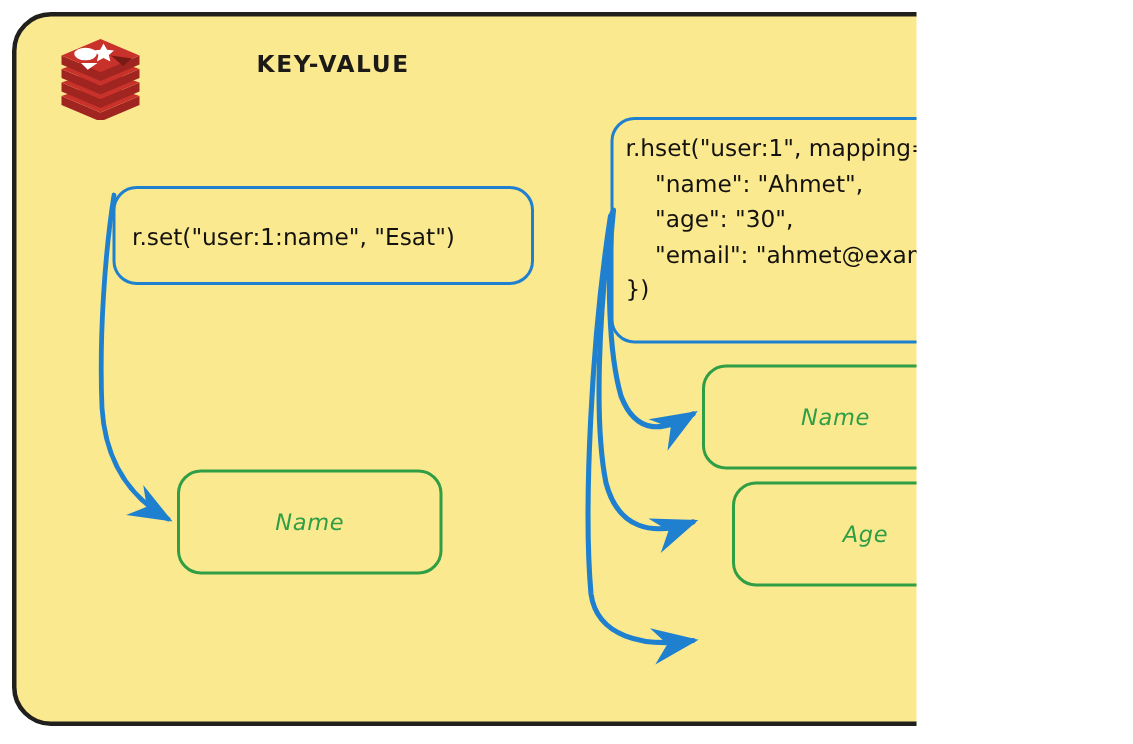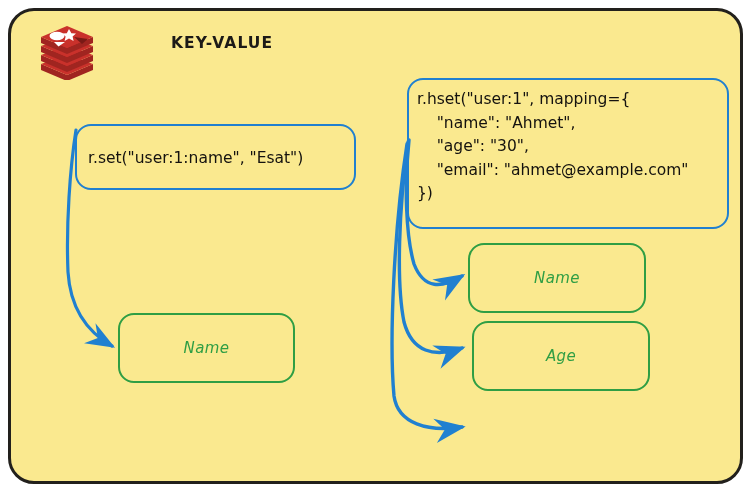--- a/index.html
+++ b/index.html
@@ -3,21 +3,21 @@
 <meta charset="utf-8">
 <style>
   html, body {
     margin: 0;
     padding: 0;
     background: #ffffff;
     font-family: "DejaVu Sans", sans-serif;
   }
   #canvas {
     position: relative;
-    width: 755px;
+    width: 611px;
     height: 496px;
     overflow: hidden;
     background: #ffffff;
   }
   .board {
     position: absolute;
     left: 8px;
     top: 8px;
     width: 735px;
     height: 476px;
@@ -88,21 +88,21 @@
   }
   .field-label {
     font-family: "DejaVu Sans", sans-serif;
     font-size: 15px;
     font-style: italic;
     color: #2f9e44;
     letter-spacing: 0.4px;
   }
   #kv-name-box { left: 118px; top: 313px; width: 177px; height: 70px; }
   #kds-name-box { left: 468px; top: 243px; width: 178px; height: 70px; }
-  #kds-age-box  { left: 472px; top: 321px; width: 178px; height: 70px; }
+  #kds-age-box  { left: 488px; top: 321px; width: 178px; height: 70px; }
   #kds-email-box{ left: 468px; top: 399px; width: 178px; height: 70px; }
 
   .logo {
     position: absolute;
     left: 38px; top: 24px;
     width: 58px; height: 56px;
   }
 </style>
 </head>
 <body>

